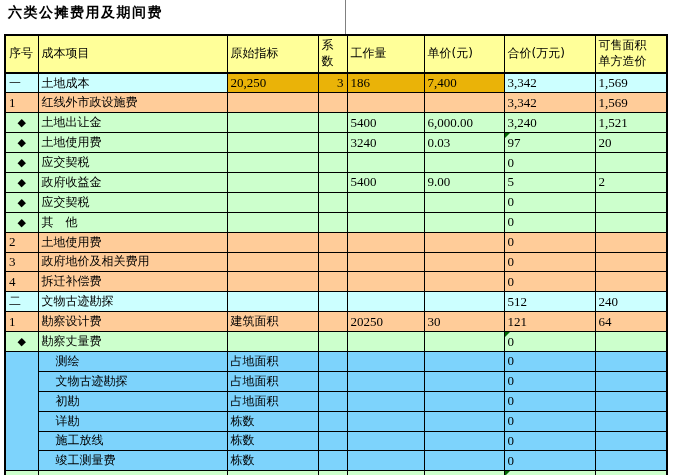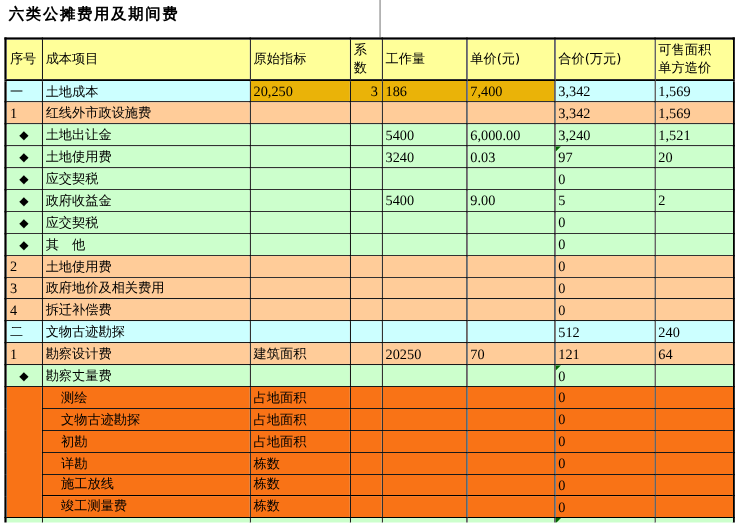--- a/index.html
+++ b/index.html
@@ -35,21 +35,21 @@
     font-size:12px;line-height:1.3;
     white-space:pre-line;
     border-bottom:2px solid #000;
   }
   tbody tr{height:19.9px;}
   td{font-size:12px;white-space:nowrap;}
   .num{font-family:"Liberation Serif", serif;font-size:13px;}
   .bg-cyan{background:#CCFFFF;}
   .bg-orange{background:#FFCC99;}
   .bg-green{background:#CCFFCC;}
-  .bg-white{background:#f97316;}
+  .bg-white{background:#7dd3fc;}
   .bg-purple{background:#eab308;}
   .no-diamond{text-align:center;font-size:11px;}
   .coef{text-align:right;}
   .indent{padding-left:17px;}
   .flag{
     position:absolute;top:0;left:0;width:0;height:0;
     border-top:5px solid #006600;border-right:5px solid transparent;
   }
   tr.partial{height:12px;}
 </style>
@@ -203,21 +203,21 @@
         <td class="bg-cyan"></td>
         <td class="bg-cyan"><span class="num">512</span></td>
         <td class="bg-cyan"><span class="num">240</span></td>
       </tr>
       <tr>
         <td class="bg-orange"><span class="num">1</span></td>
         <td class="bg-orange"><span>勘察设计费</span></td>
         <td class="bg-orange"><span>建筑面积</span></td>
         <td class="bg-orange coef"></td>
         <td class="bg-orange"><span class="num">20250</span></td>
-        <td class="bg-orange"><span class="num">70</span></td>
+        <td class="bg-orange"><span class="num">30</span></td>
         <td class="bg-orange"><span class="num">121</span></td>
         <td class="bg-orange"><span class="num">64</span></td>
       </tr>
       <tr>
         <td class="bg-green no-diamond"><span>◆</span></td>
         <td class="bg-green"><span>勘察丈量费</span></td>
         <td class="bg-green"></td>
         <td class="bg-green coef"></td>
         <td class="bg-green"></td>
         <td class="bg-green"></td>

